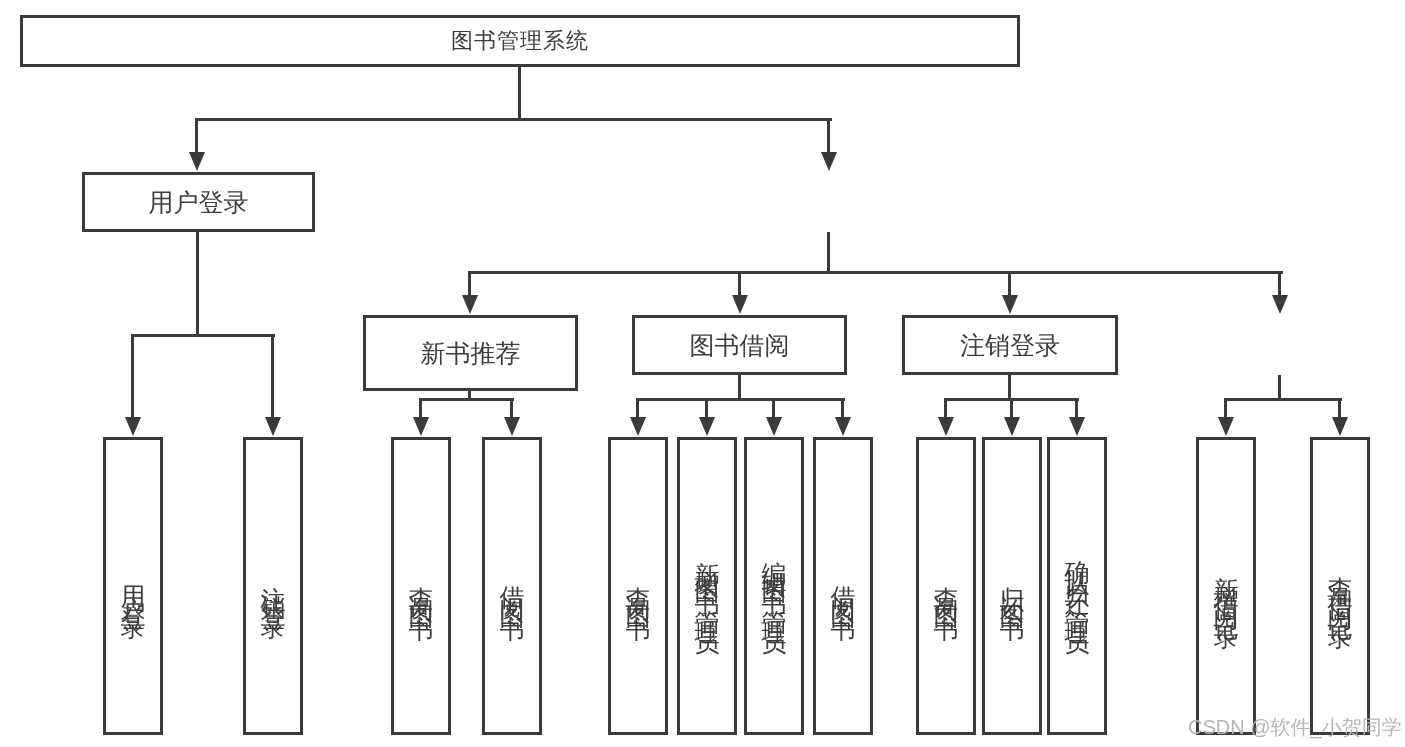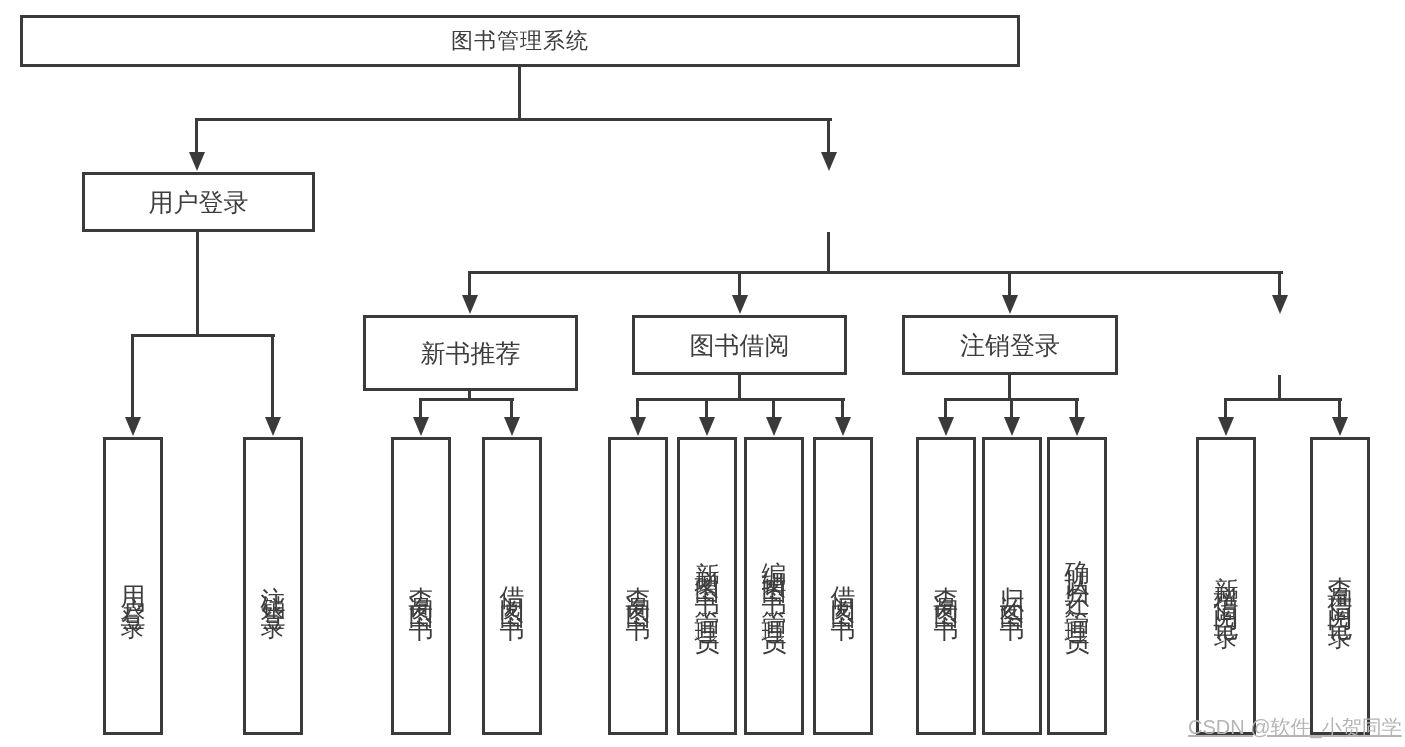--- a/index.html
+++ b/index.html
@@ -42,21 +42,20 @@
     z-index: 1;
   }
   .watermark {
     position: absolute;
     left: 1188px;
     top: 714px;
     font-size: 20px;
     color: #b5b5b5;
     z-index: 3;
     white-space: nowrap;
-    text-decoration: underline;
   }
 </style>
 </head>
 <body>
 
 <div class="canvas">
 
   <div class="box root" style="left:20px;top:15px;width:1000px;height:52px">
     <span>图书管理系统</span>
   </div>

